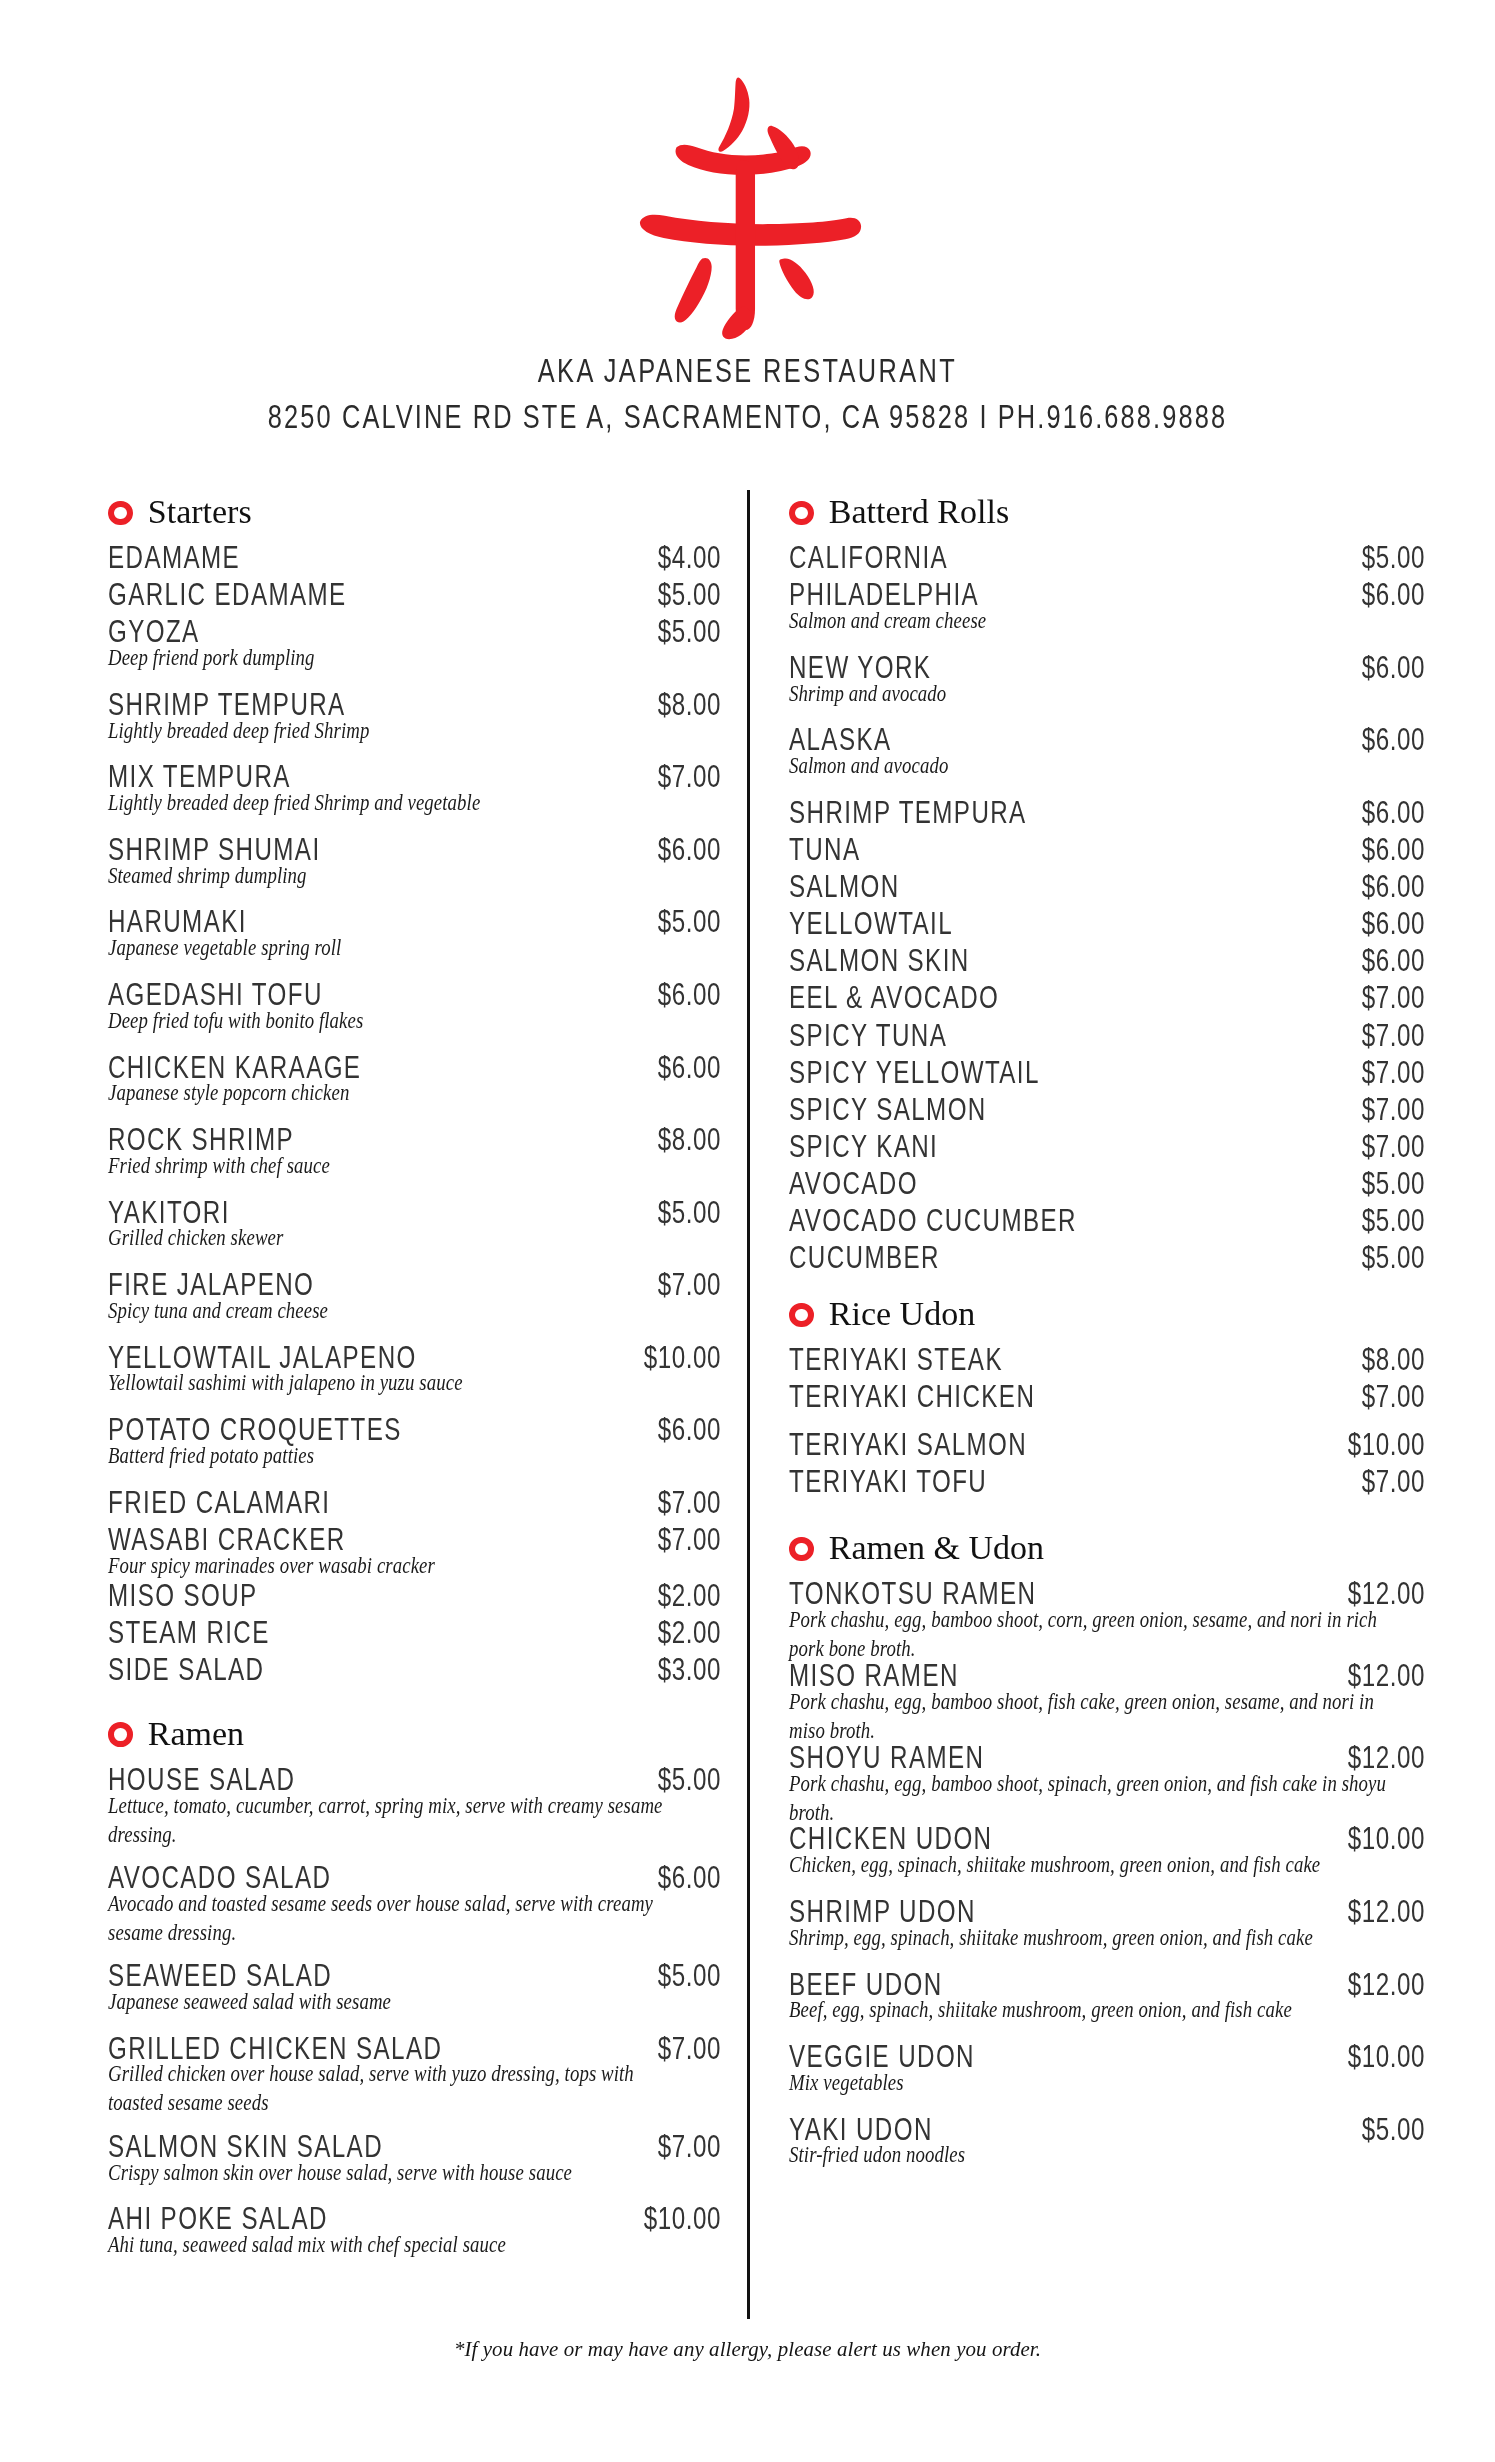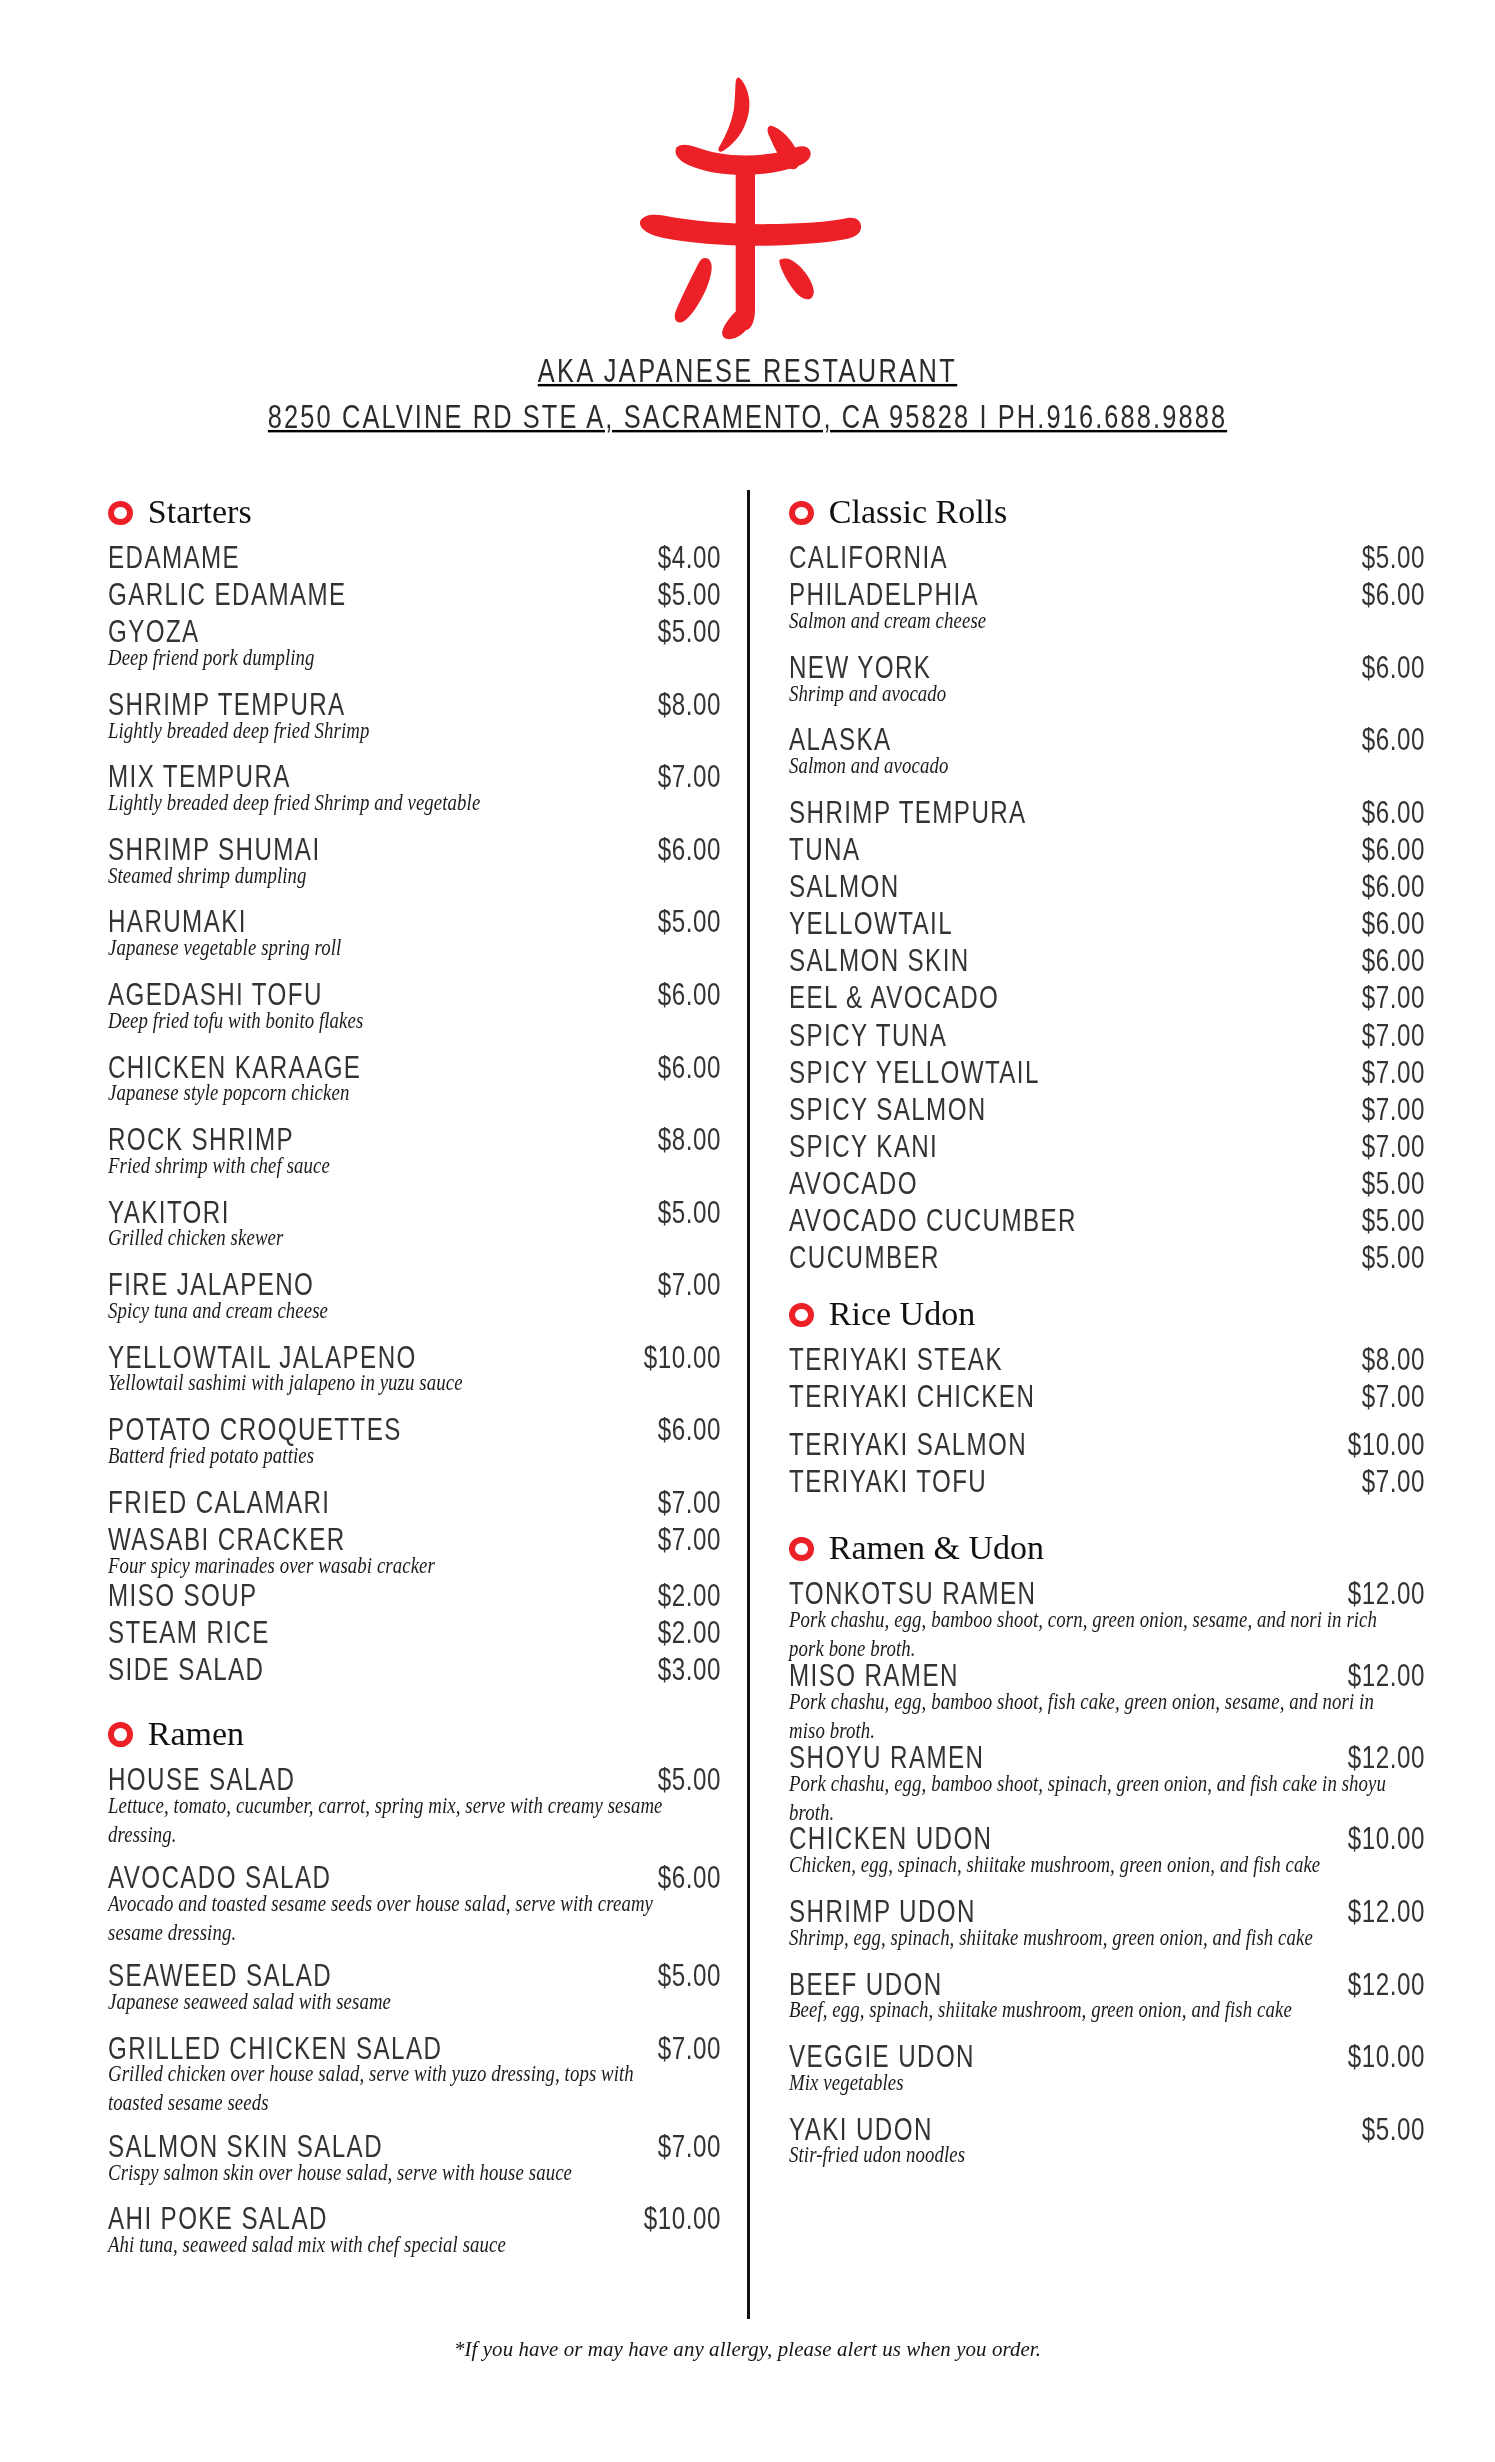--- a/index.html
+++ b/index.html
@@ -14,21 +14,20 @@
     font-family: "Liberation Sans", sans-serif;
     -webkit-font-smoothing: antialiased;
   }
 
   
   .header {
     position: absolute;
     top: 0; left: 0;
     width: 1495px;
     text-align: center;
-    text-decoration: underline;
   }
   .logo-wrap {
     margin-top: 63px;
     height: 293px;
     display: flex;
     align-items: center;
     justify-content: center;
   }
   .logo-svg { display:block; }
 
@@ -432,21 +431,21 @@
         </div>
       <div class="item-desc">Ahi tuna, seaweed salad mix with chef special sauce</div>
     </div>
   </div>
 </div>
 
 <div class="col col-right">
 
   <div class="section-head">
     <span class="bullet-o"></span>
-    <span class="section-title">Classic Rolls</span>
+    <span class="section-title">Batterd Rolls</span>
   </div>
   <div class="items">
 
     <div class="item">
       <div class="item-row">
           <span class="item-name">CALIFORNIA</span>
           <span class="item-price">$5.00</span>
         </div>
     </div>
     <div class="gap-plain"></div>

